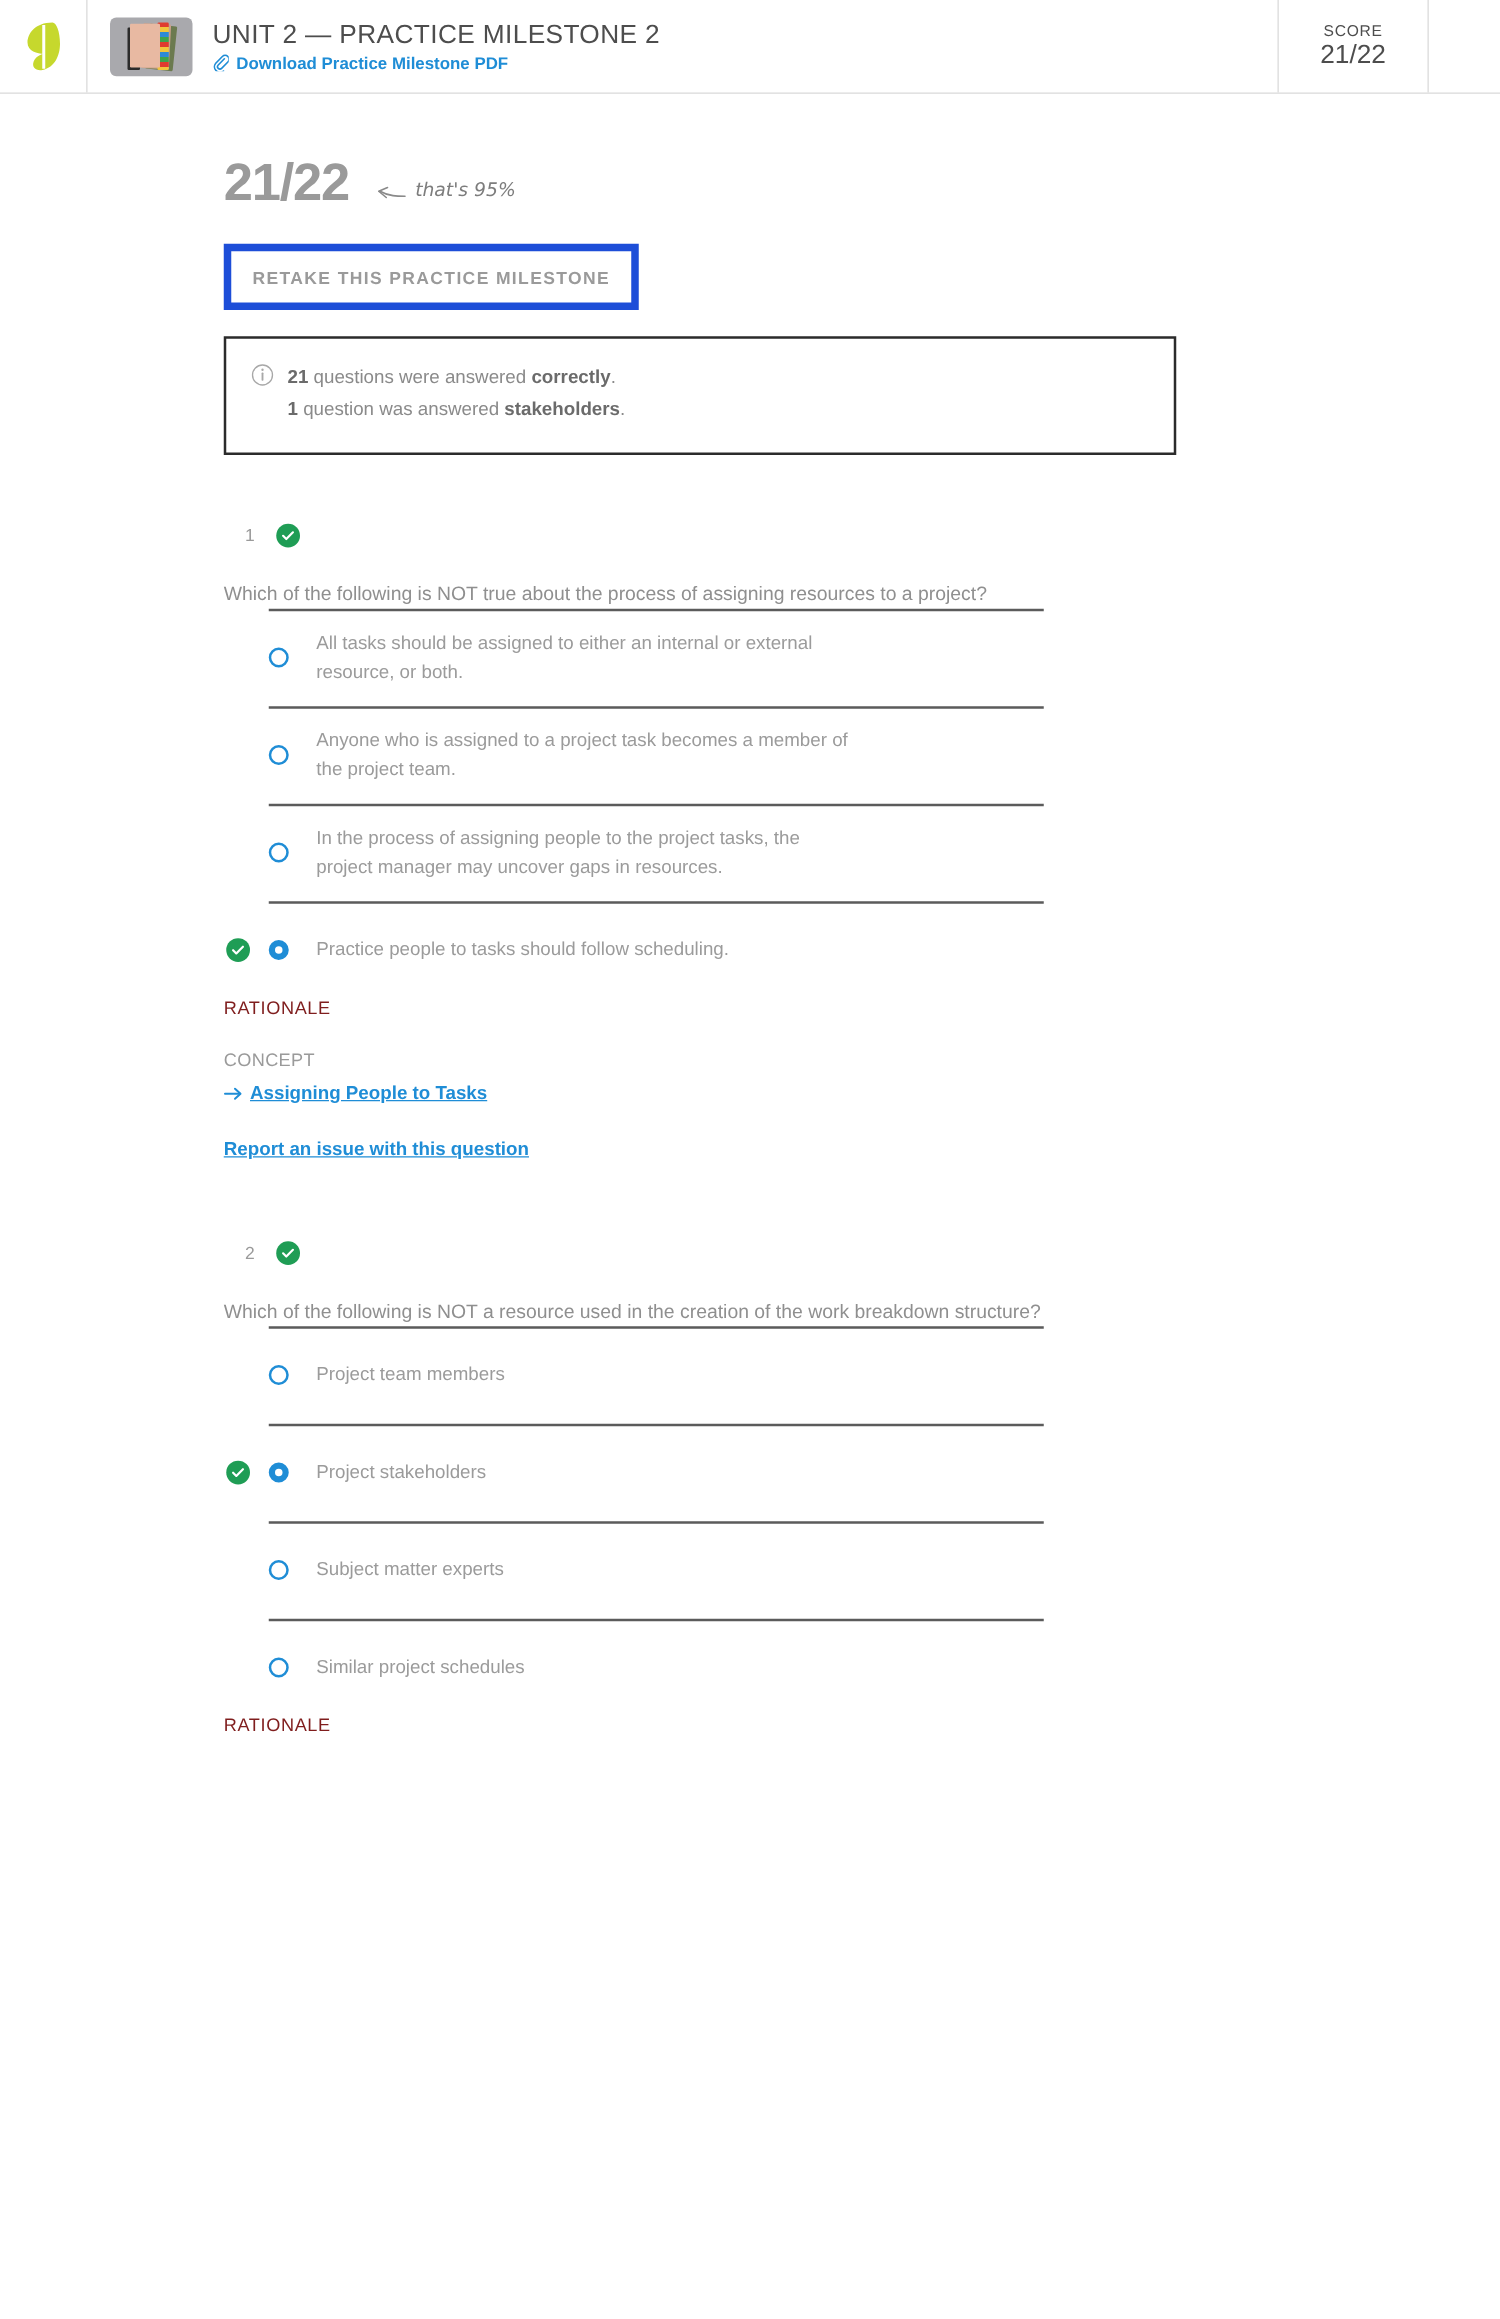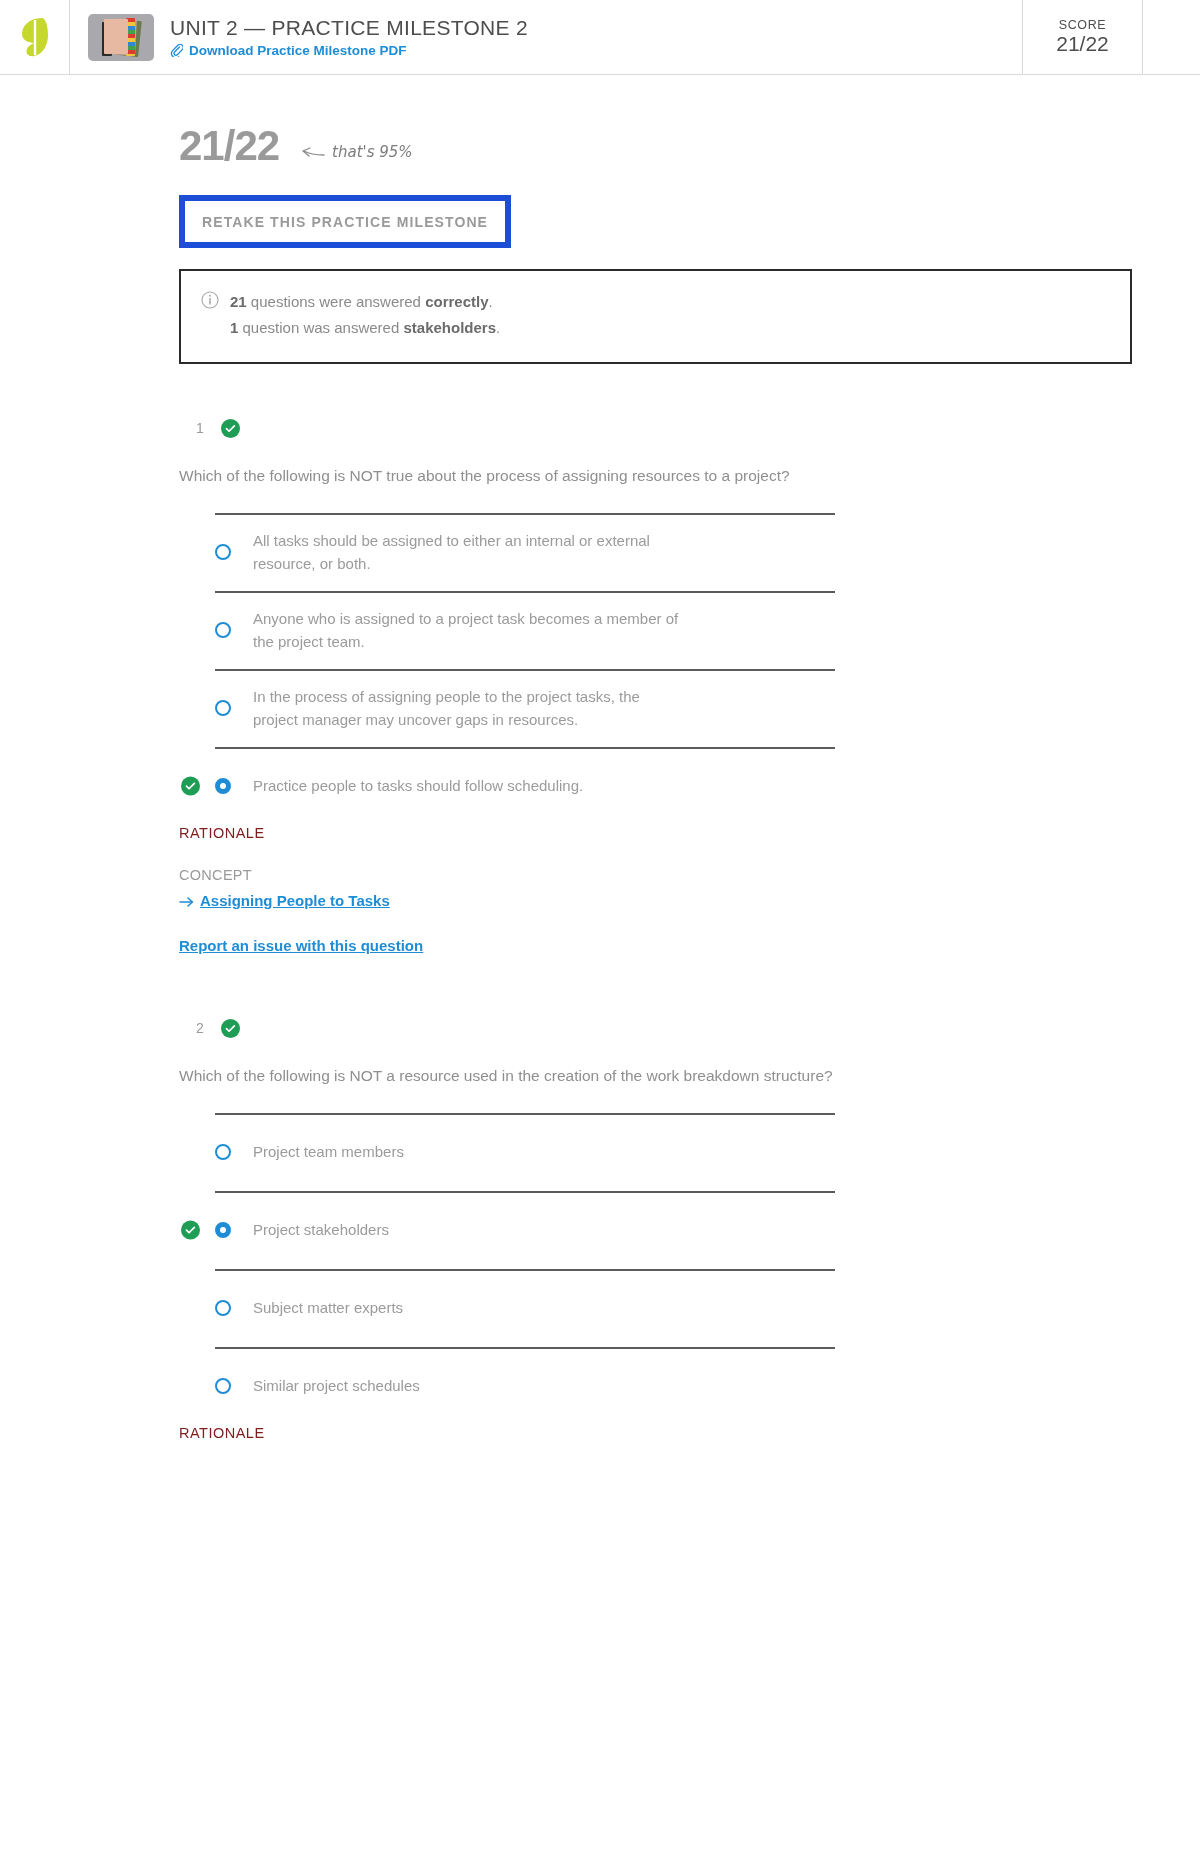--- a/index.html
+++ b/index.html
@@ -87,21 +87,21 @@
 
   .bigscore-row {
     display: flex; align-items: flex-end; gap: 20px;
     padding-top: 50px;
   }
   .bigscore {
     font-size: 42px; font-weight: bold; color: #9a9a9a; letter-spacing: -1px;
     line-height: 1;
   }
   .thats {
-    display: flex; align-items: flex-start; gap: 7px;
+    display: flex; align-items: flex-end; gap: 7px;
     color: #7d7d7d; font-size: 15px;
     padding-bottom: 6px;
     font-family: "DejaVu Sans", sans-serif;
     font-style: italic;
   }
   .arrow-left { width: 26px; height: 16px; display:inline-block; }
 
   .retake-btn {
     margin-top: 28px;
     display: inline-block;
@@ -111,21 +111,21 @@
     font-size: 14px;
     font-weight: bold;
     letter-spacing: 1.1px;
     padding: 13px 17px 12px 17px;
     cursor: pointer;
   }
 
   .info-box {
     margin-top: 21px;
     border: 2px solid #2b2b2b;
-    width: 953px;
+    width: 762px;
     padding: 18px 20px 20px 20px;
     display: flex;
     gap: 11px;
   }
   .info-icon { flex: 0 0 18px; width:18px; height:18px; margin-top:2px; }
   .info-lines { font-size: 15px; color: #8a8a8a; line-height: 1.75; }
   .info-lines b { color: #6b6b6b; font-weight: bold; }
 
   
   .question { margin-top: 55px; }
@@ -136,21 +136,21 @@
     background: #1f9d55; display: inline-flex; align-items: center; justify-content: center;
   }
   .badge-ok svg { display:block; }
   .q-text {
     margin-top: 26px;
     font-size: 15.5px;
     color: #8f8f8f;
     line-height: 1.5;
   }
 
-  .answers { margin-top: 26px; }
+  .answers { }
   .ans-row {
     position: relative;
     display: flex; align-items: center;
     min-height: 78px;
     padding-left: 36px;
   }
   .ans-row .sep {
     position: absolute; left: 36px; right: 185px; top: 0;
     height: 2px; background: #5b5b5b;
   }

